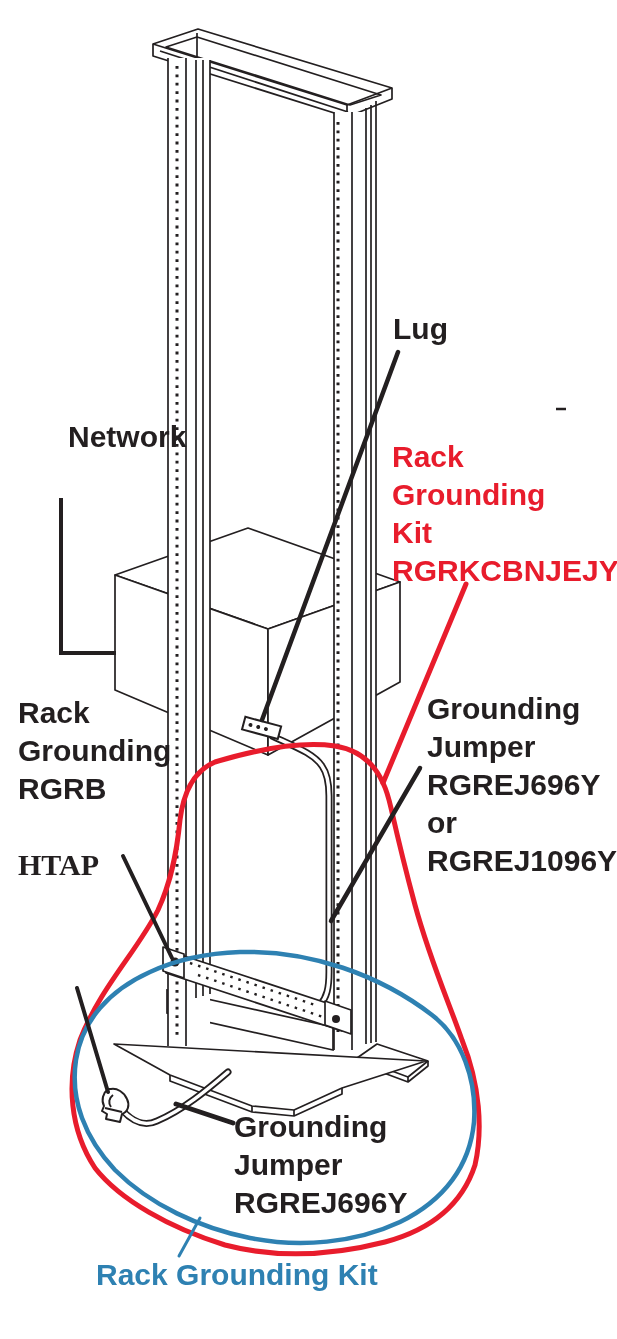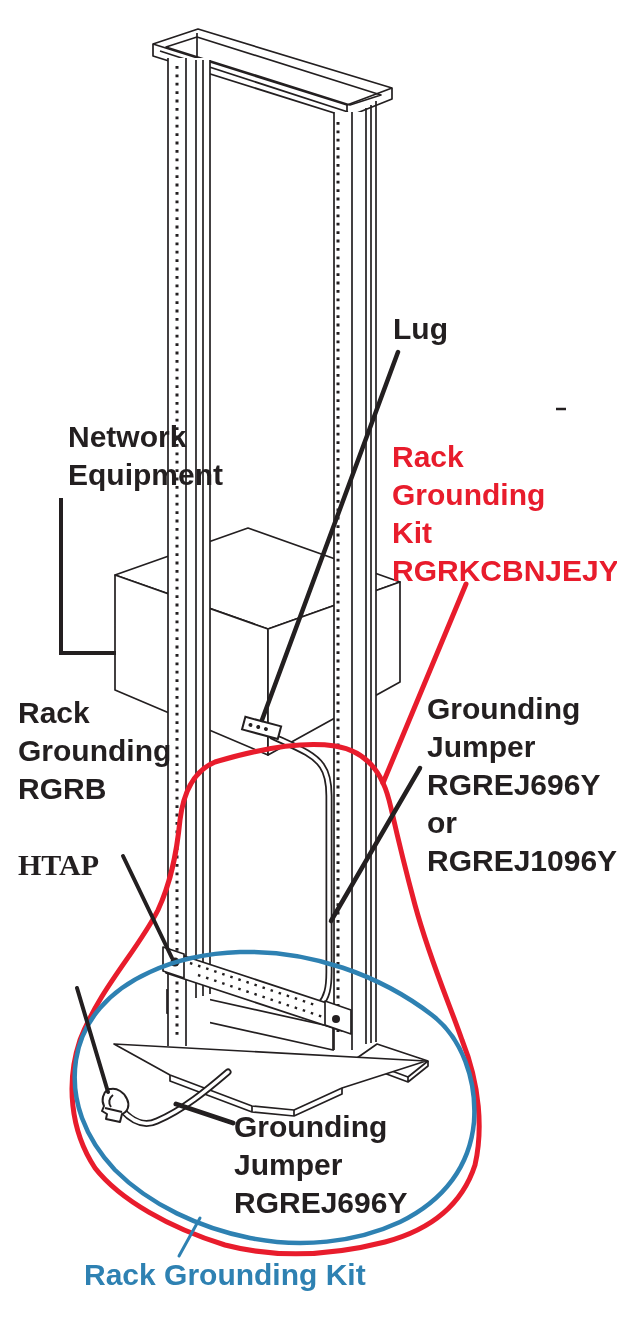--- a/index.html
+++ b/index.html
@@ -13,21 +13,21 @@
   .stage svg{position:absolute;left:0;top:0;}
   .label{
     position:absolute;
     font-weight:bold;
     font-size:30px;
     line-height:38px;
     color:#231f20;
     white-space:nowrap;
   }
   .label.red{color:#e81c2c;}
-  .label.blue{color:#2e81b2;}
+  .label.blue{color:#2e81b2;margin-left:12px;}
 </style>
 </head>
 <body>
 
 <div class="stage">
 
 <svg width="617" height="1339" viewBox="0 0 617 1339">
 
   <g fill="#ffffff" stroke="#231f20" stroke-width="1.7" stroke-linejoin="round">
     <path d="M115,575 L248,528 L400,582 L268,629 Z"></path>
@@ -134,21 +134,20 @@
     <line x1="77" y1="988" x2="108" y2="1092" stroke-width="4"></line>
     <line x1="420" y1="768" x2="331" y2="921" stroke-width="4.5"></line>
     <line x1="176" y1="1104" x2="233" y2="1123" stroke-width="5"></line>
   </g>
 </svg>
 
   <div class="label" style="left:393px;top:310px;">Lug</div>
 
   <div class="label" style="left:28px;top:418px;margin-left:40px;">
     <div>Network</div>
-    <div>Equipment</div>
   </div>
 
   <div class="label red" style="left:392px;top:438px;">
     <div>Rack</div>
     <div>Grounding</div>
     <div>Kit</div>
     <div>RGRKCBNJEJY</div>
   </div>
 
   <div class="label" style="left:18px;top:694px;">

